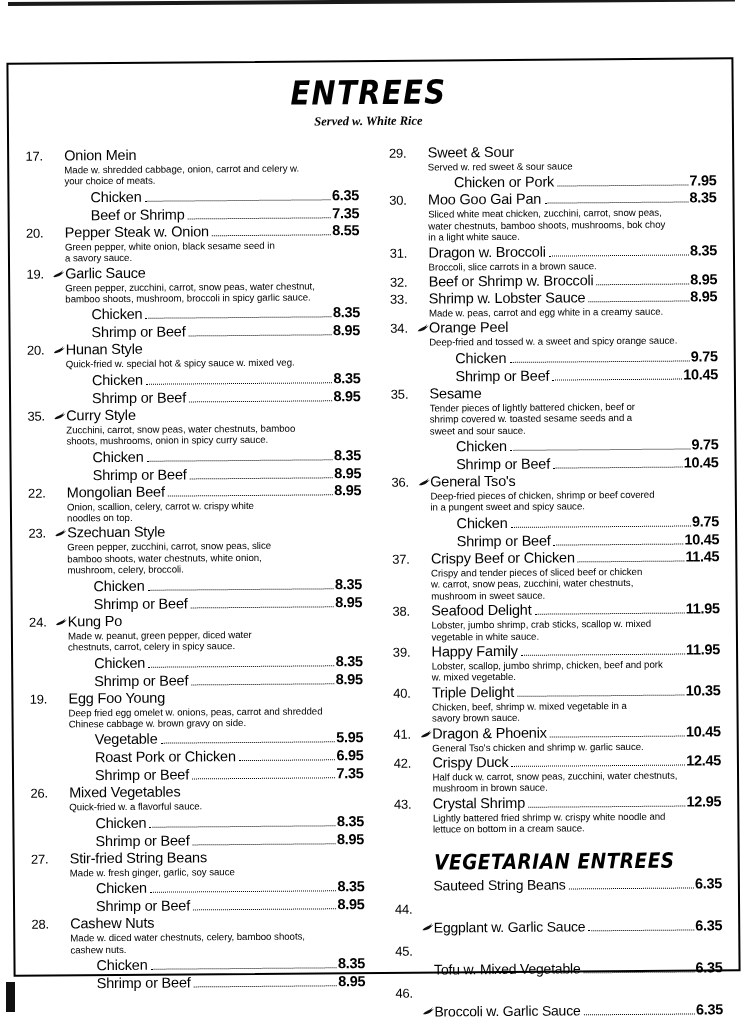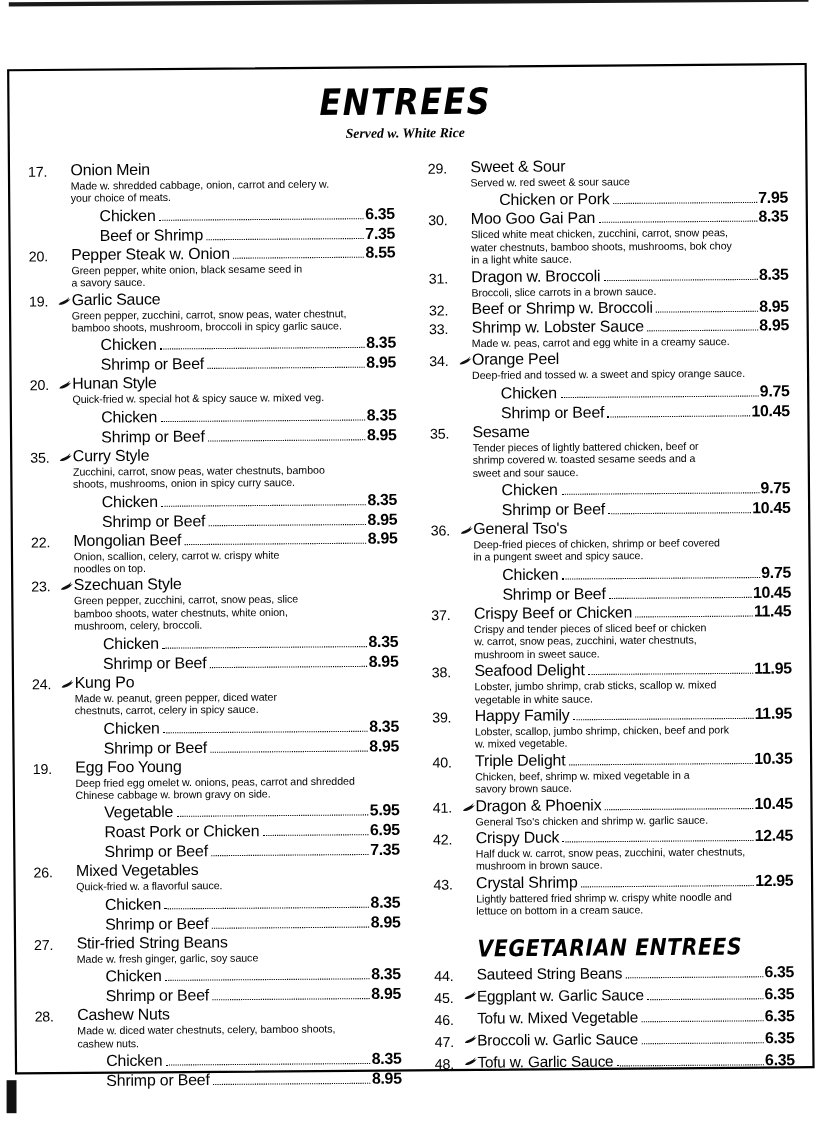--- a/index.html
+++ b/index.html
@@ -114,21 +114,21 @@
   }
   .section-head .sh{
     font-family:"DejaVu Sans", sans-serif;
     font-weight:bold;font-style:italic;
     font-size:21px;letter-spacing:0.6px;
     display:inline-block;
     transform:scaleX(0.88);
   }
 
   .veg-item{display:flex;align-items:flex-start;}
-  .veg-item .num{width:34px;flex:0 0 34px;font-size:13px;line-height:19px;}
+  .veg-item .num{width:34px;flex:0 0 34px;font-size:13px;line-height:19px;margin-top:22px;}
   .veg-item .vname{
     display:flex;align-items:baseline;flex:1;
     font-size:14px;line-height:19px;letter-spacing:-0.2px;
   }
   .veg-item .vname .nm{white-space:nowrap;}
 </style>
 </head>
 <body>
 
 <div class="scan-bar-top"></div>

